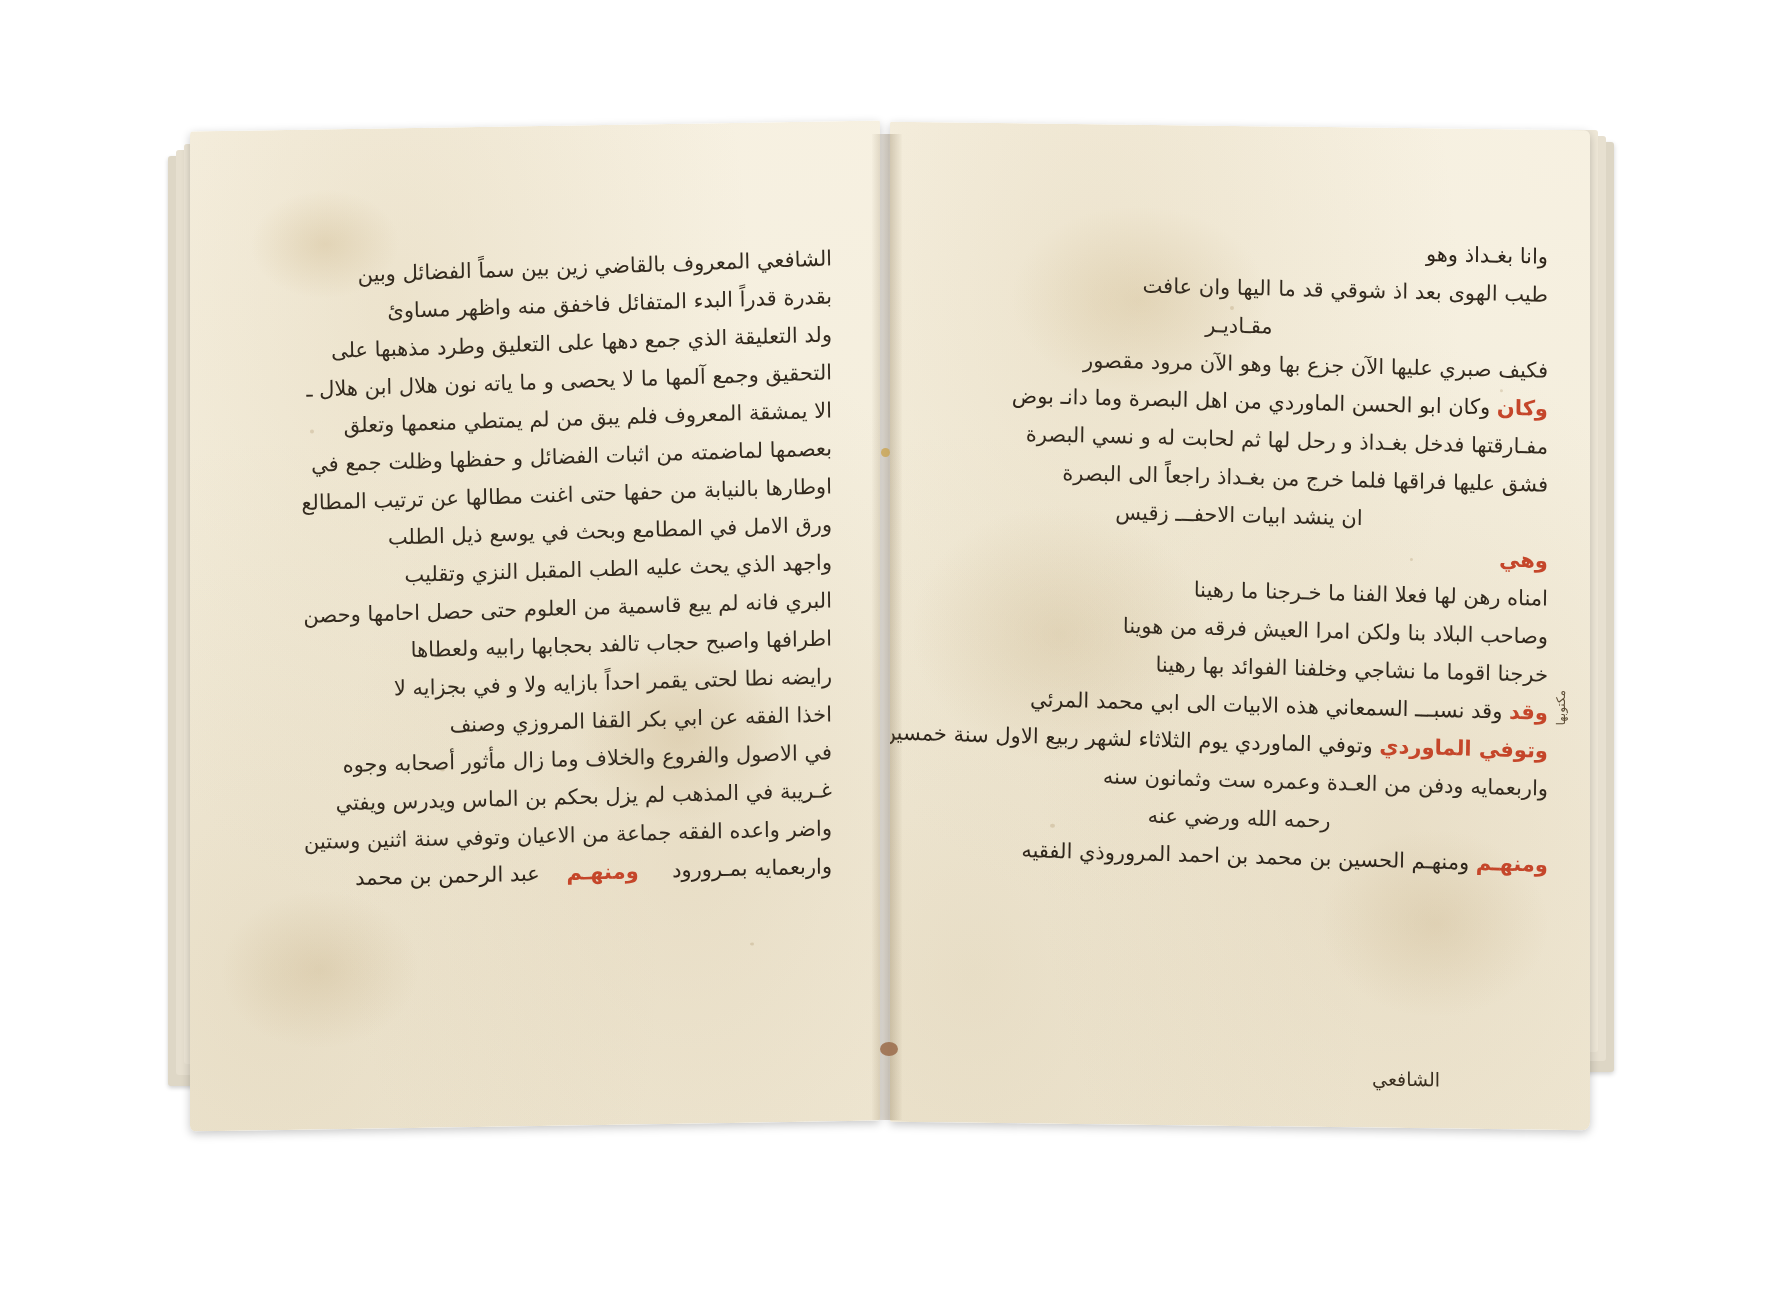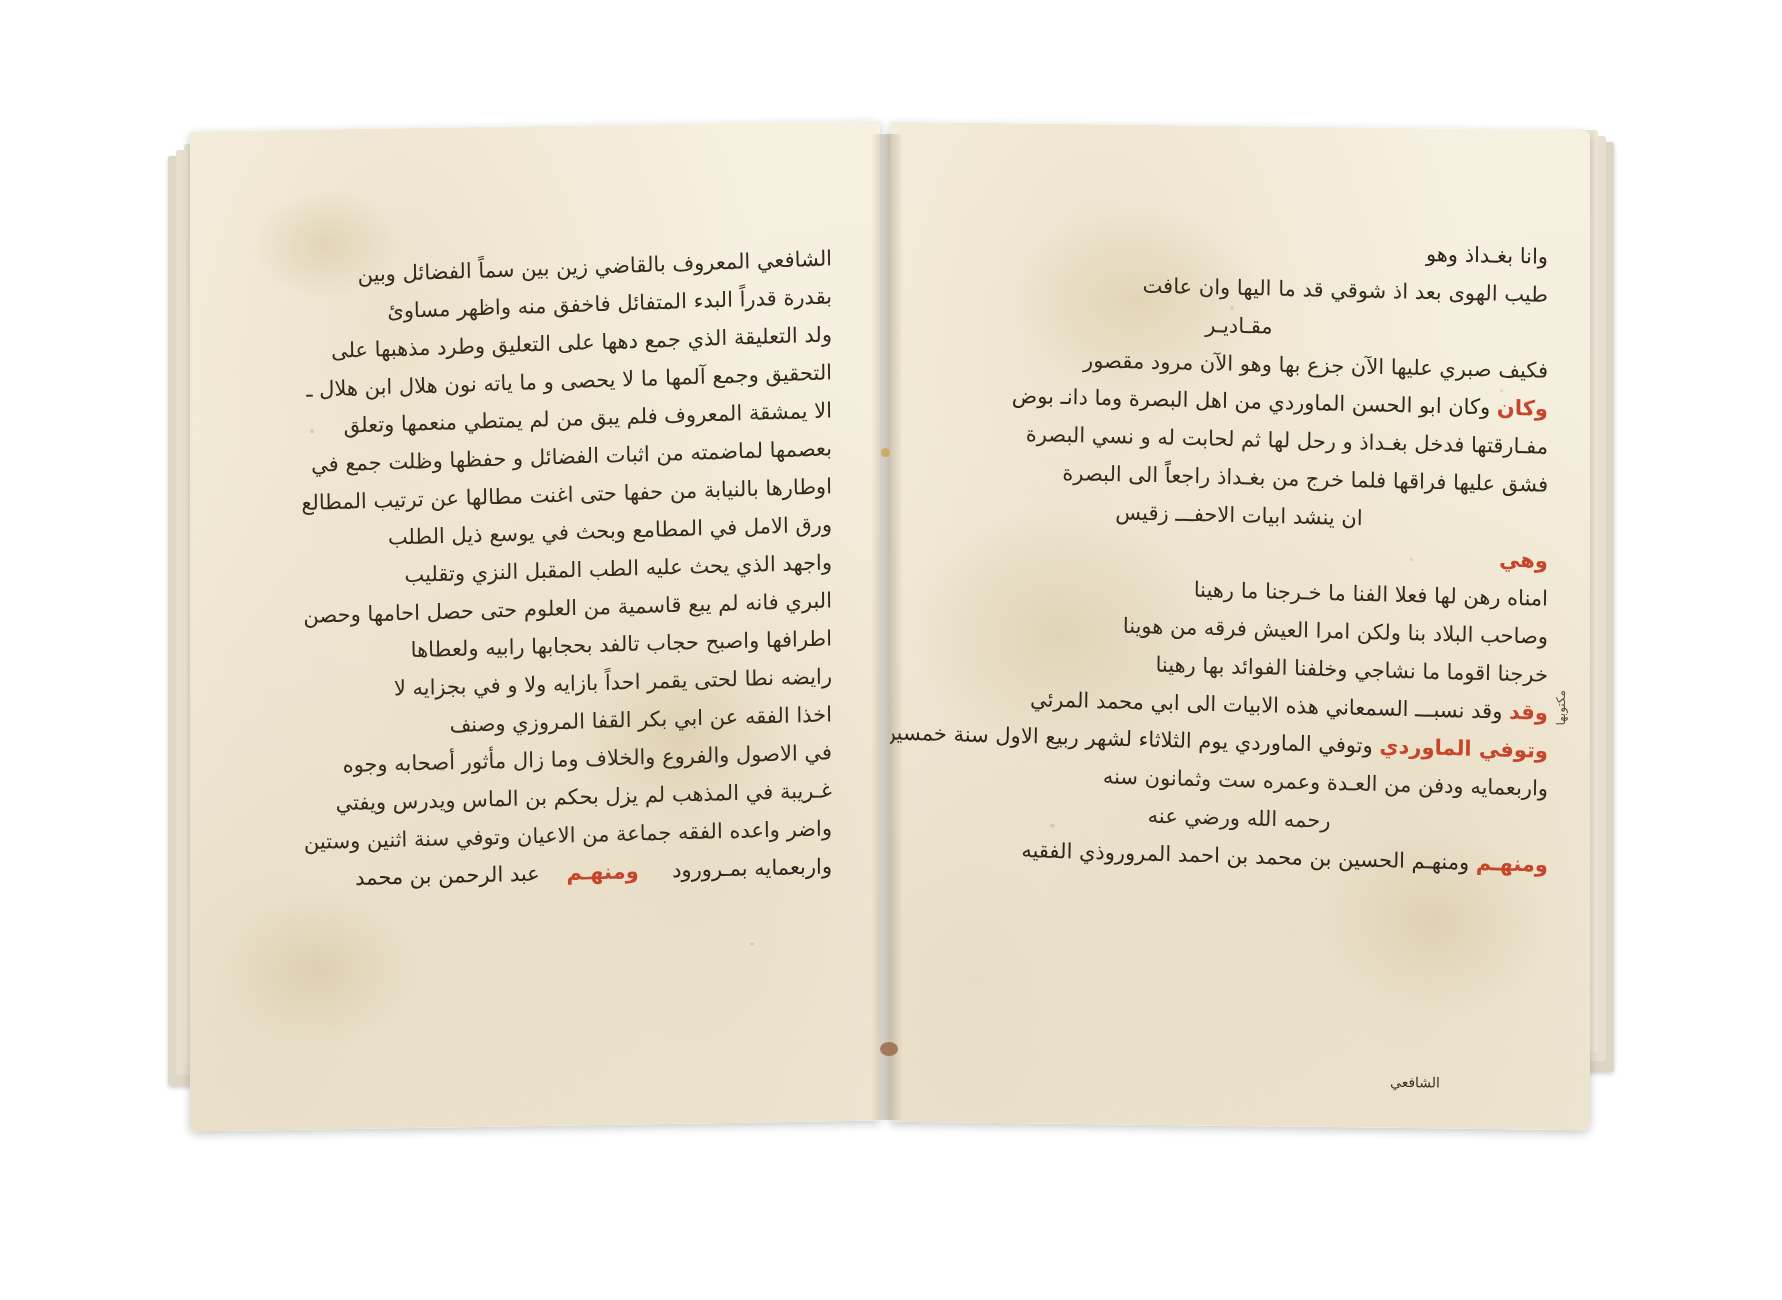--- a/index.html
+++ b/index.html
@@ -146,21 +146,21 @@
     top: 108px;
   }
 
   .line-ctr { text-align: center; }
   .line-r   { text-align: right; }
 
   .catchword {
     position: absolute;
     right: 150px;
     bottom: 38px;
-    font-size: 14px;
+    font-size: 19px;
     color: #3a2f20;
     direction: rtl;
   }
 
   .marginalia {
     position: absolute;
     font-size: 12px;
     color: #5a4a33;
     direction: rtl;
     transform: rotate(-90deg);

